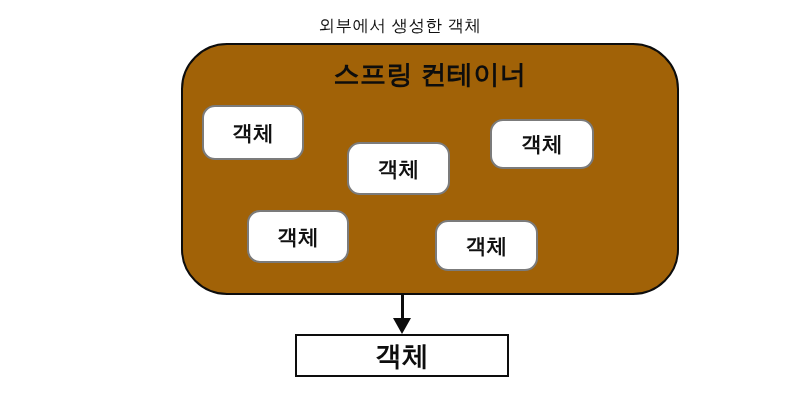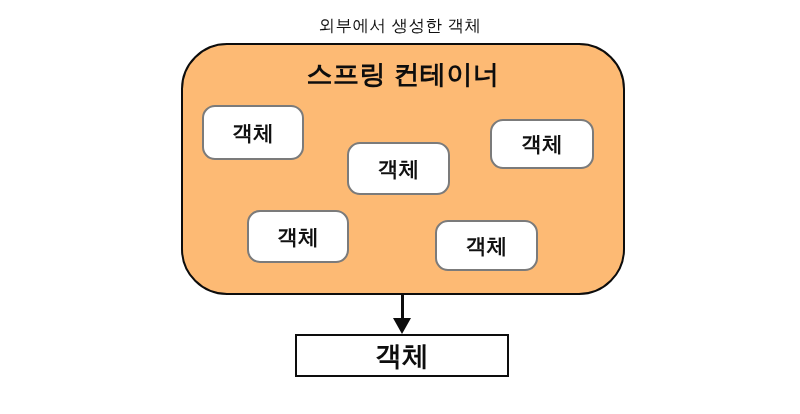--- a/index.html
+++ b/index.html
@@ -21,25 +21,25 @@
     font-size: 16.5px;
     letter-spacing: 0.5px;
     color: #111111;
   }
   .caption.top { top: 15px; }
   .caption.bottom { top: 380px; }
   .spring-container {
     position: absolute;
     left: 181px;
     top: 43px;
-    width: 444px;
+    width: 498px;
     height: 252px;
     border: 2.5px solid #0d0d0d;
     border-radius: 46px;
-    background: #fdba74;
+    background: #a16207;
   }
   .spring-title {
     position: absolute;
     left: 0;
     top: 12px;
     width: 100%;
     text-align: center;
     font-size: 26px;
     font-weight: bold;
     letter-spacing: 0.5px;

